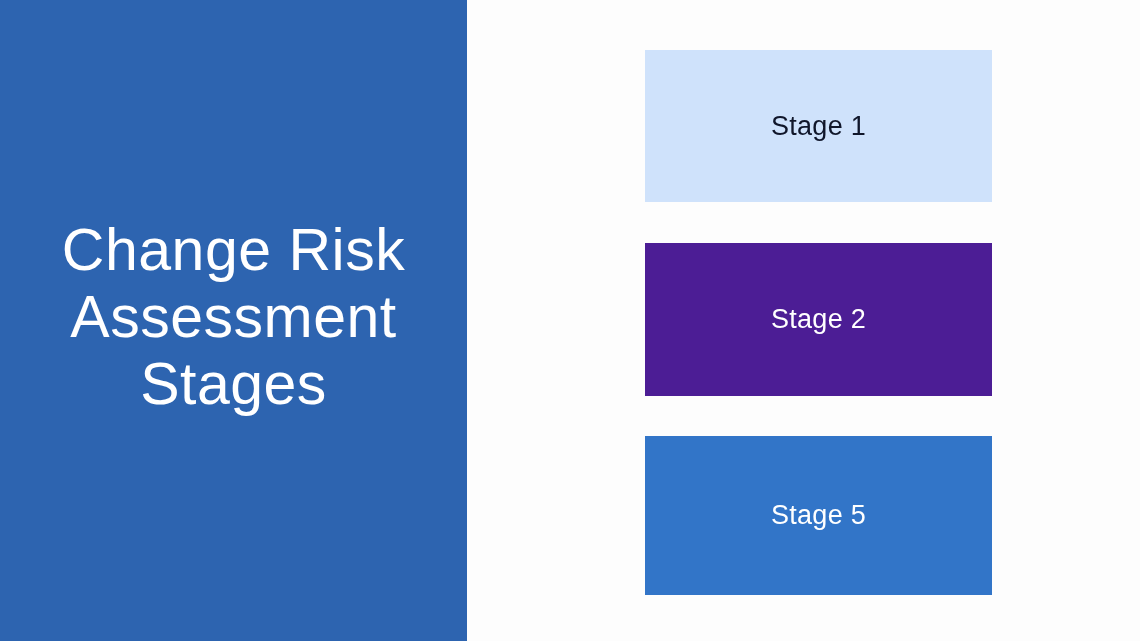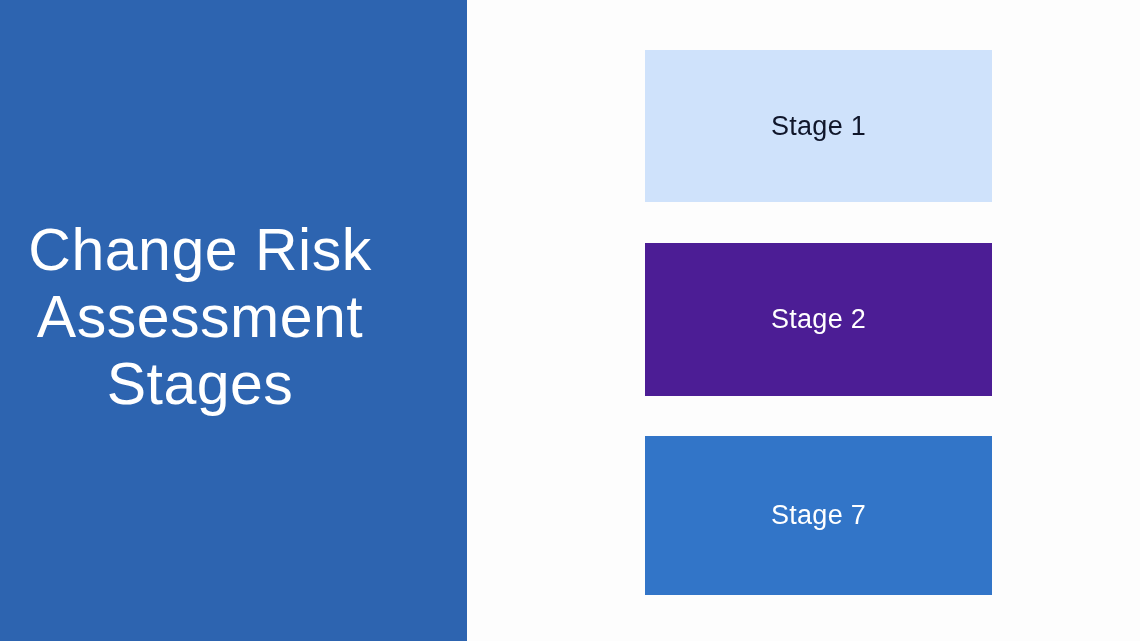--- a/index.html
+++ b/index.html
@@ -23,21 +23,21 @@
   
   .title-panel {
     position: absolute;
     left: 0;
     top: 0;
     width: 467px;
     height: 641px;
     background: #2d64b0;
     display: flex;
     align-items: center;
-    justify-content: flex-start;
+    justify-content: center;
   }
   .title-text {
     width: 400px;
     text-align: center;
     color: #ffffff;
     font-family: "Liberation Sans", sans-serif;
     font-size: 59px;
     line-height: 67px;
     font-weight: 400;
     letter-spacing: 0.5px;
@@ -88,18 +88,18 @@
 
     <div class="stage-box" id="stage-box-0" style="background: rgb(207, 226, 251);">
       <span class="stage-label" style="color: rgb(16, 22, 42);">Stage 1</span>
     </div>
 
     <div class="stage-box" id="stage-box-1" style="background: #4c1d95;">
       <span class="stage-label" style="color: rgb(255, 255, 255);">Stage 2</span>
     </div>
 
     <div class="stage-box" id="stage-box-2" style="background: rgb(50, 117, 200);">
-      <span class="stage-label" style="color: rgb(255, 255, 255);">Stage 7</span>
+      <span class="stage-label" style="color: rgb(255, 255, 255);">Stage 5</span>
     </div>
 
   </div>
 
 </div>
 
 </body></html>

